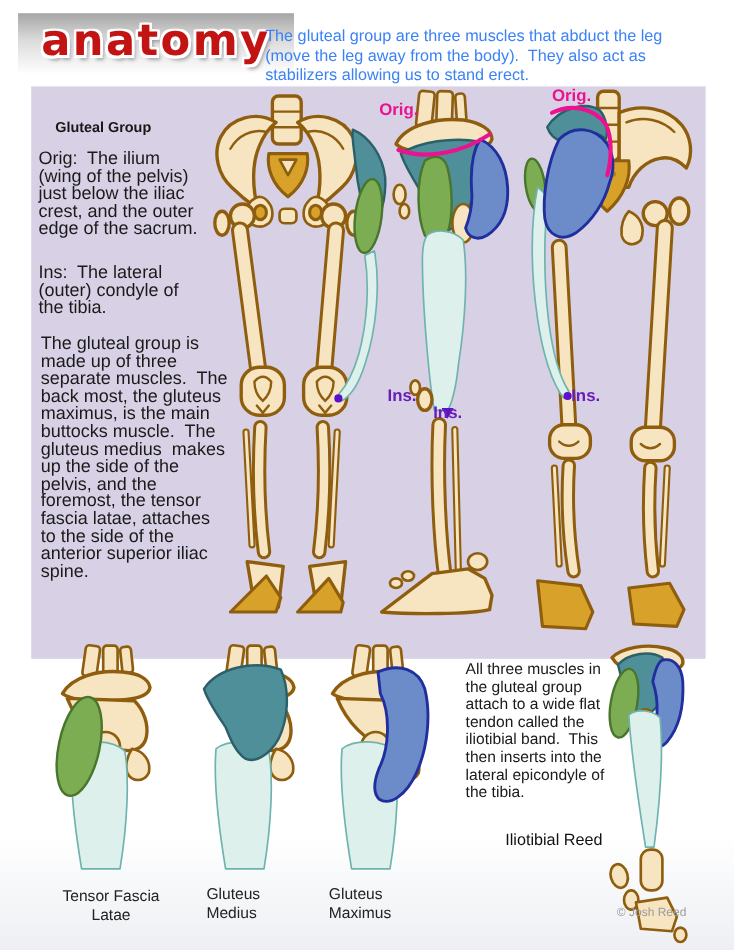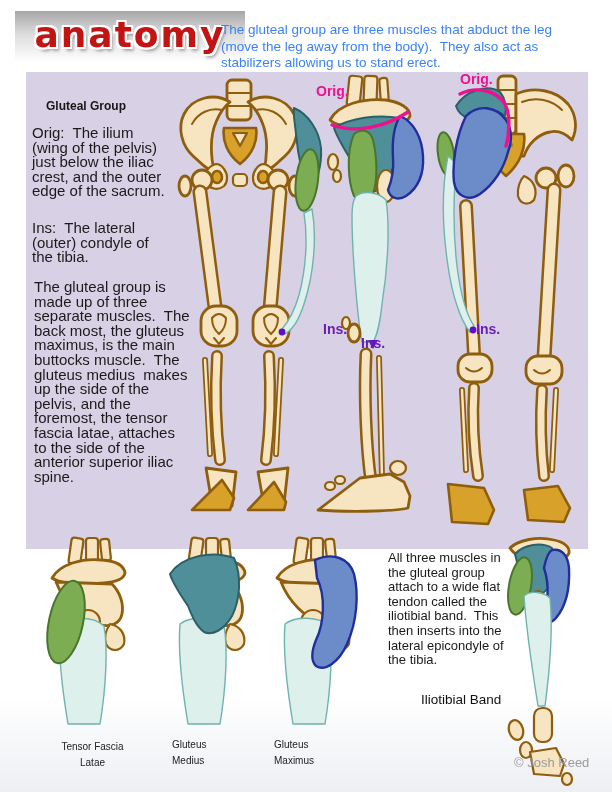--- a/index.html
+++ b/index.html
@@ -36,25 +36,25 @@
   .para-orig{left:32px;top:126px;}
   .para-ins{left:32px;top:221px;}
   .para-desc{left:34px;top:280px;}
   
   .fig-label{font-size:14px;font-weight:bold;line-height:1;}
   .lbl-magenta{color:var(--origin-magenta);}
   .lbl-purple{color:var(--insertion-purple);margin-left:32px;}
   
   .band-para{left:372px;top:551px;font-size:13px;line-height:14.6px;white-space:pre;color:#1a1a1a;margin-left:16px;}
   .band-label{left:421px;top:692px;font-size:13.5px;color:#111;}
-  .muscle-label{font-size:10px;line-height:15.5px;white-space:pre;color:#222;}
+  .muscle-label{font-size:13px;line-height:15.5px;white-space:pre;color:#222;}
   .lbl-tfl{left:35px;top:739px;width:115px;text-align:center;}
   .lbl-medius{left:172px;top:737px;}
   .lbl-maximus{left:274px;top:737px;}
-  .credit{left:514px;top:755px;font-size:13px;color:var(--credit-gray);}
+  .credit{left:514px;top:755px;font-size:10px;color:var(--credit-gray);}
   
   svg{position:absolute;overflow:visible;}
   svg .bone{fill:var(--bone-fill);stroke:var(--bone-outline);stroke-width:2.8;stroke-linejoin:round;stroke-linecap:round;}
   svg .bone2{fill:var(--bone-fill);stroke:var(--bone-outline);stroke-width:2.2;stroke-linejoin:round;}
   svg .boneline{fill:none;stroke:var(--bone-outline);stroke-width:2;stroke-linecap:round;}
   svg .gold{fill:var(--bone-accent);stroke:var(--bone-outline);stroke-width:2.6;stroke-linejoin:round;}
   svg .shaft-o{fill:none;stroke:var(--bone-outline);stroke-linecap:round;}
   svg .shaft-i{fill:none;stroke:var(--bone-fill);stroke-linecap:round;}
   svg .teal{fill:var(--medius-teal);stroke:var(--medius-teal-outline);stroke-width:2;stroke-linejoin:round;}
   svg .green{fill:var(--tfl-green);stroke:var(--tfl-green-outline);stroke-width:2;stroke-linejoin:round;}
@@ -282,20 +282,20 @@
 </svg>
 
 <div class="abs band-para">All three muscles in
 the gluteal group
 attach to a wide flat
 tendon called the
 iliotibial band.  This
 then inserts into the
 lateral epicondyle of
 the tibia.</div>
-<div class="abs band-label">Iliotibial Band</div>
+<div class="abs band-label">Iliotibial Reed</div>
 <div class="abs muscle-label lbl-tfl">Tensor Fascia
 Latae</div>
 <div class="abs muscle-label lbl-medius">Gluteus
 Medius</div>
 <div class="abs muscle-label lbl-maximus">Gluteus
 Maximus</div>
 <div class="abs credit">© Josh Reed</div>
 
 </body></html>

